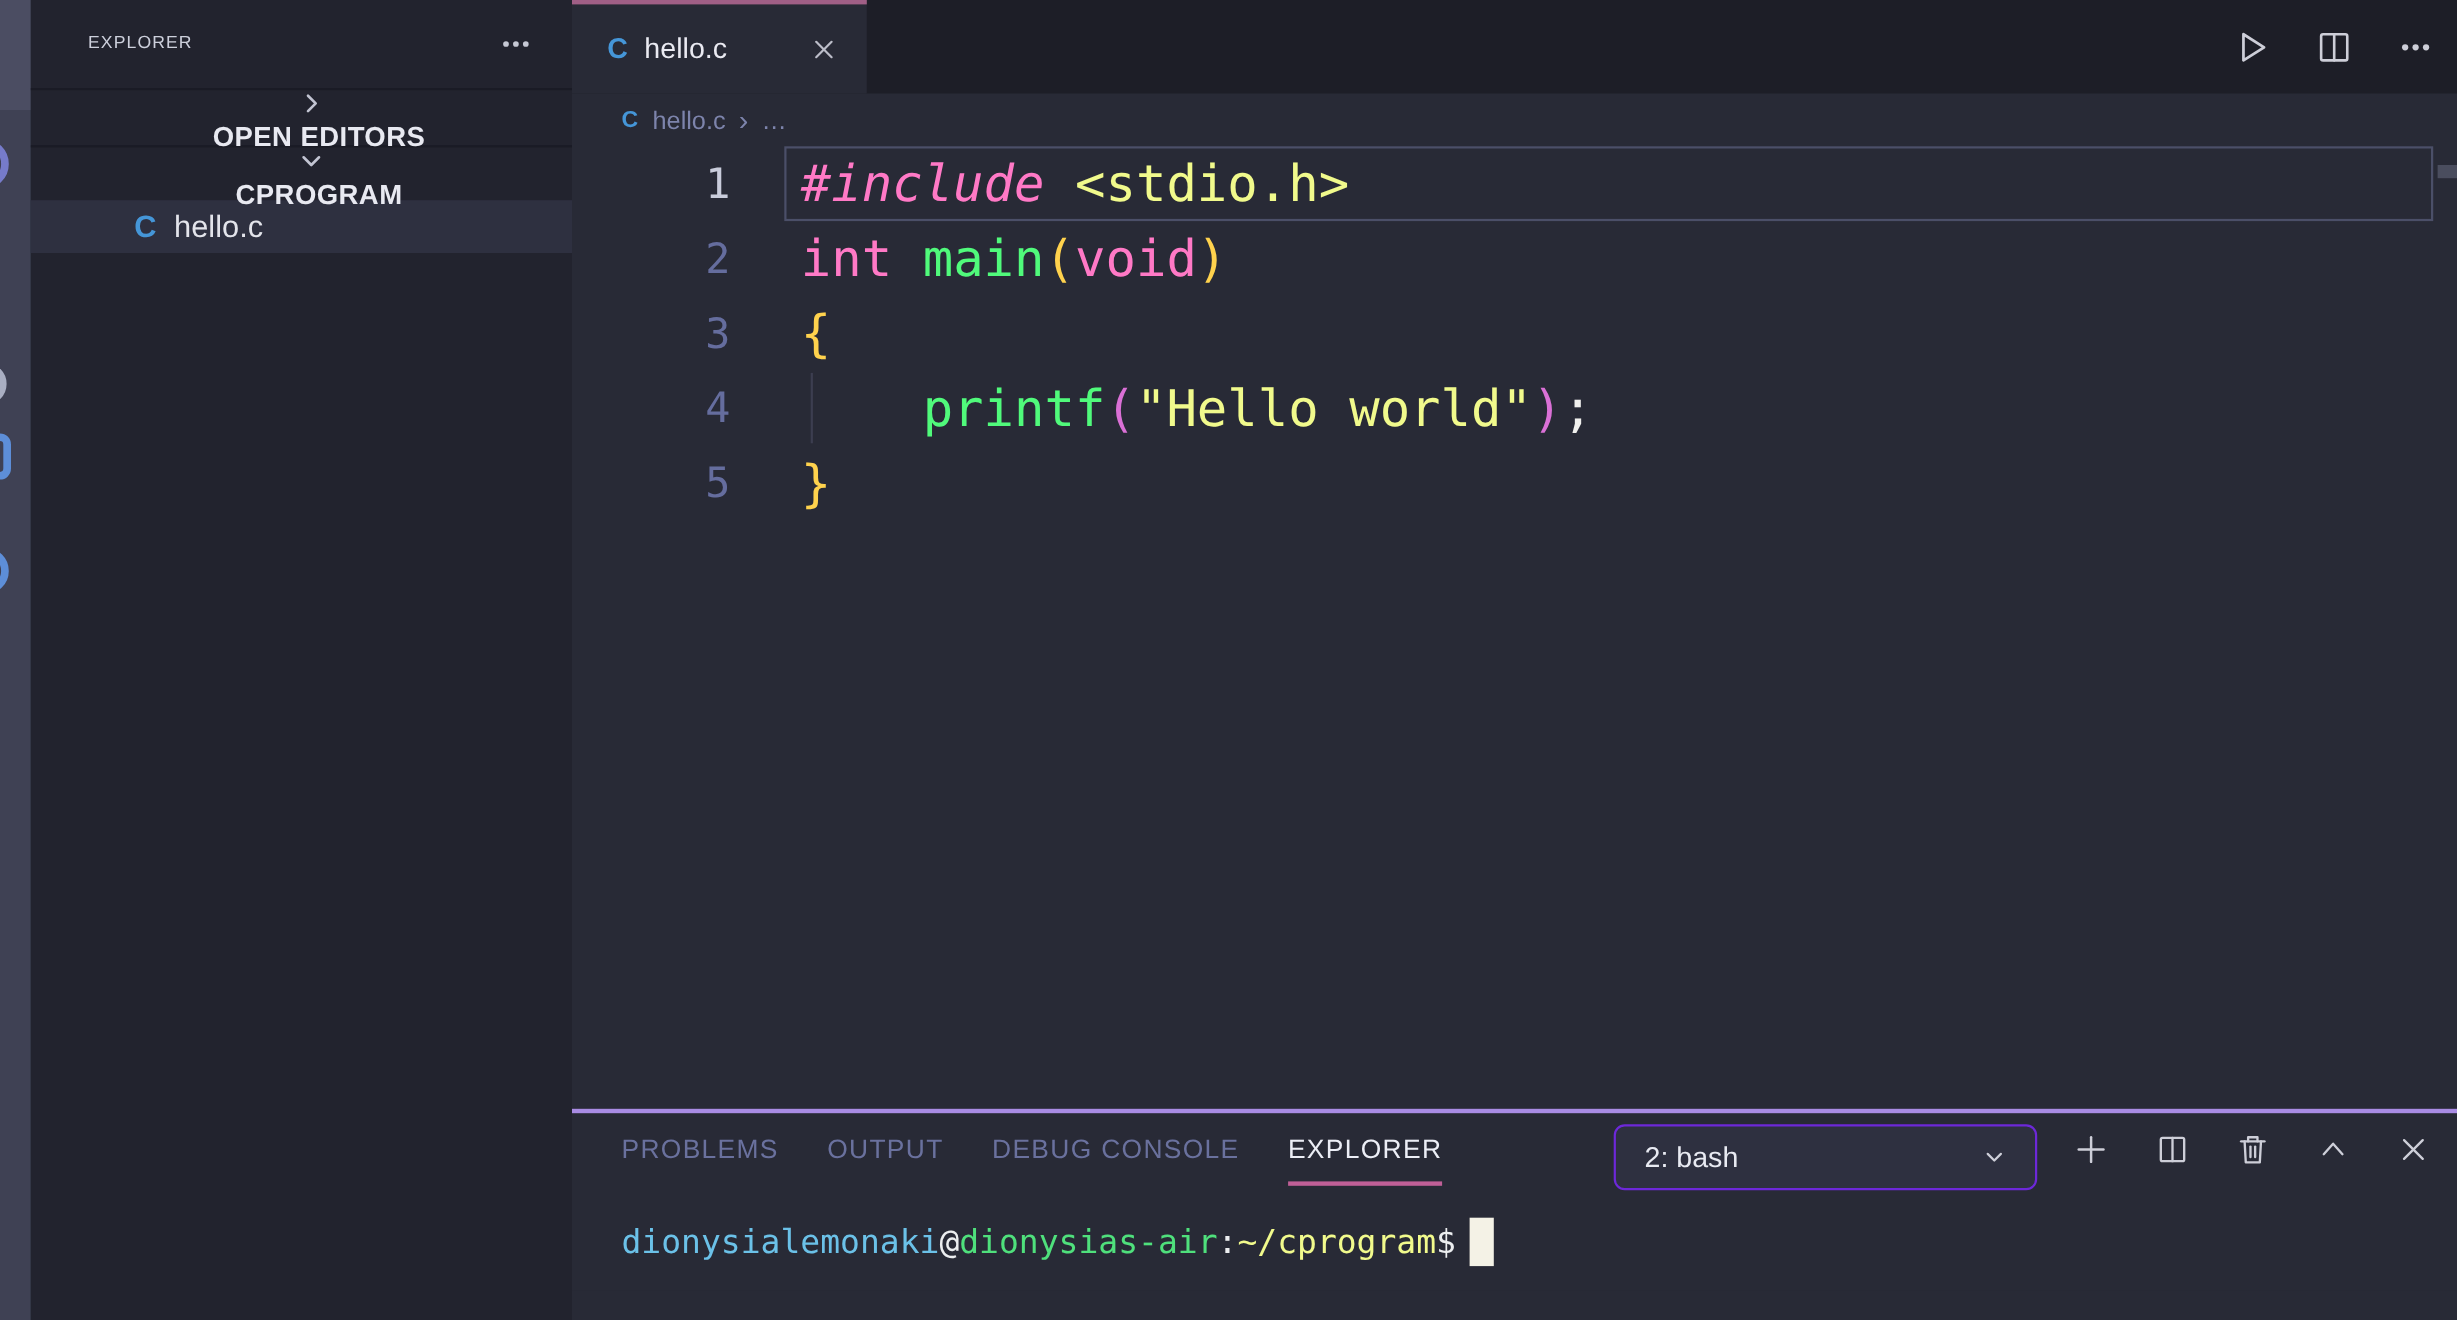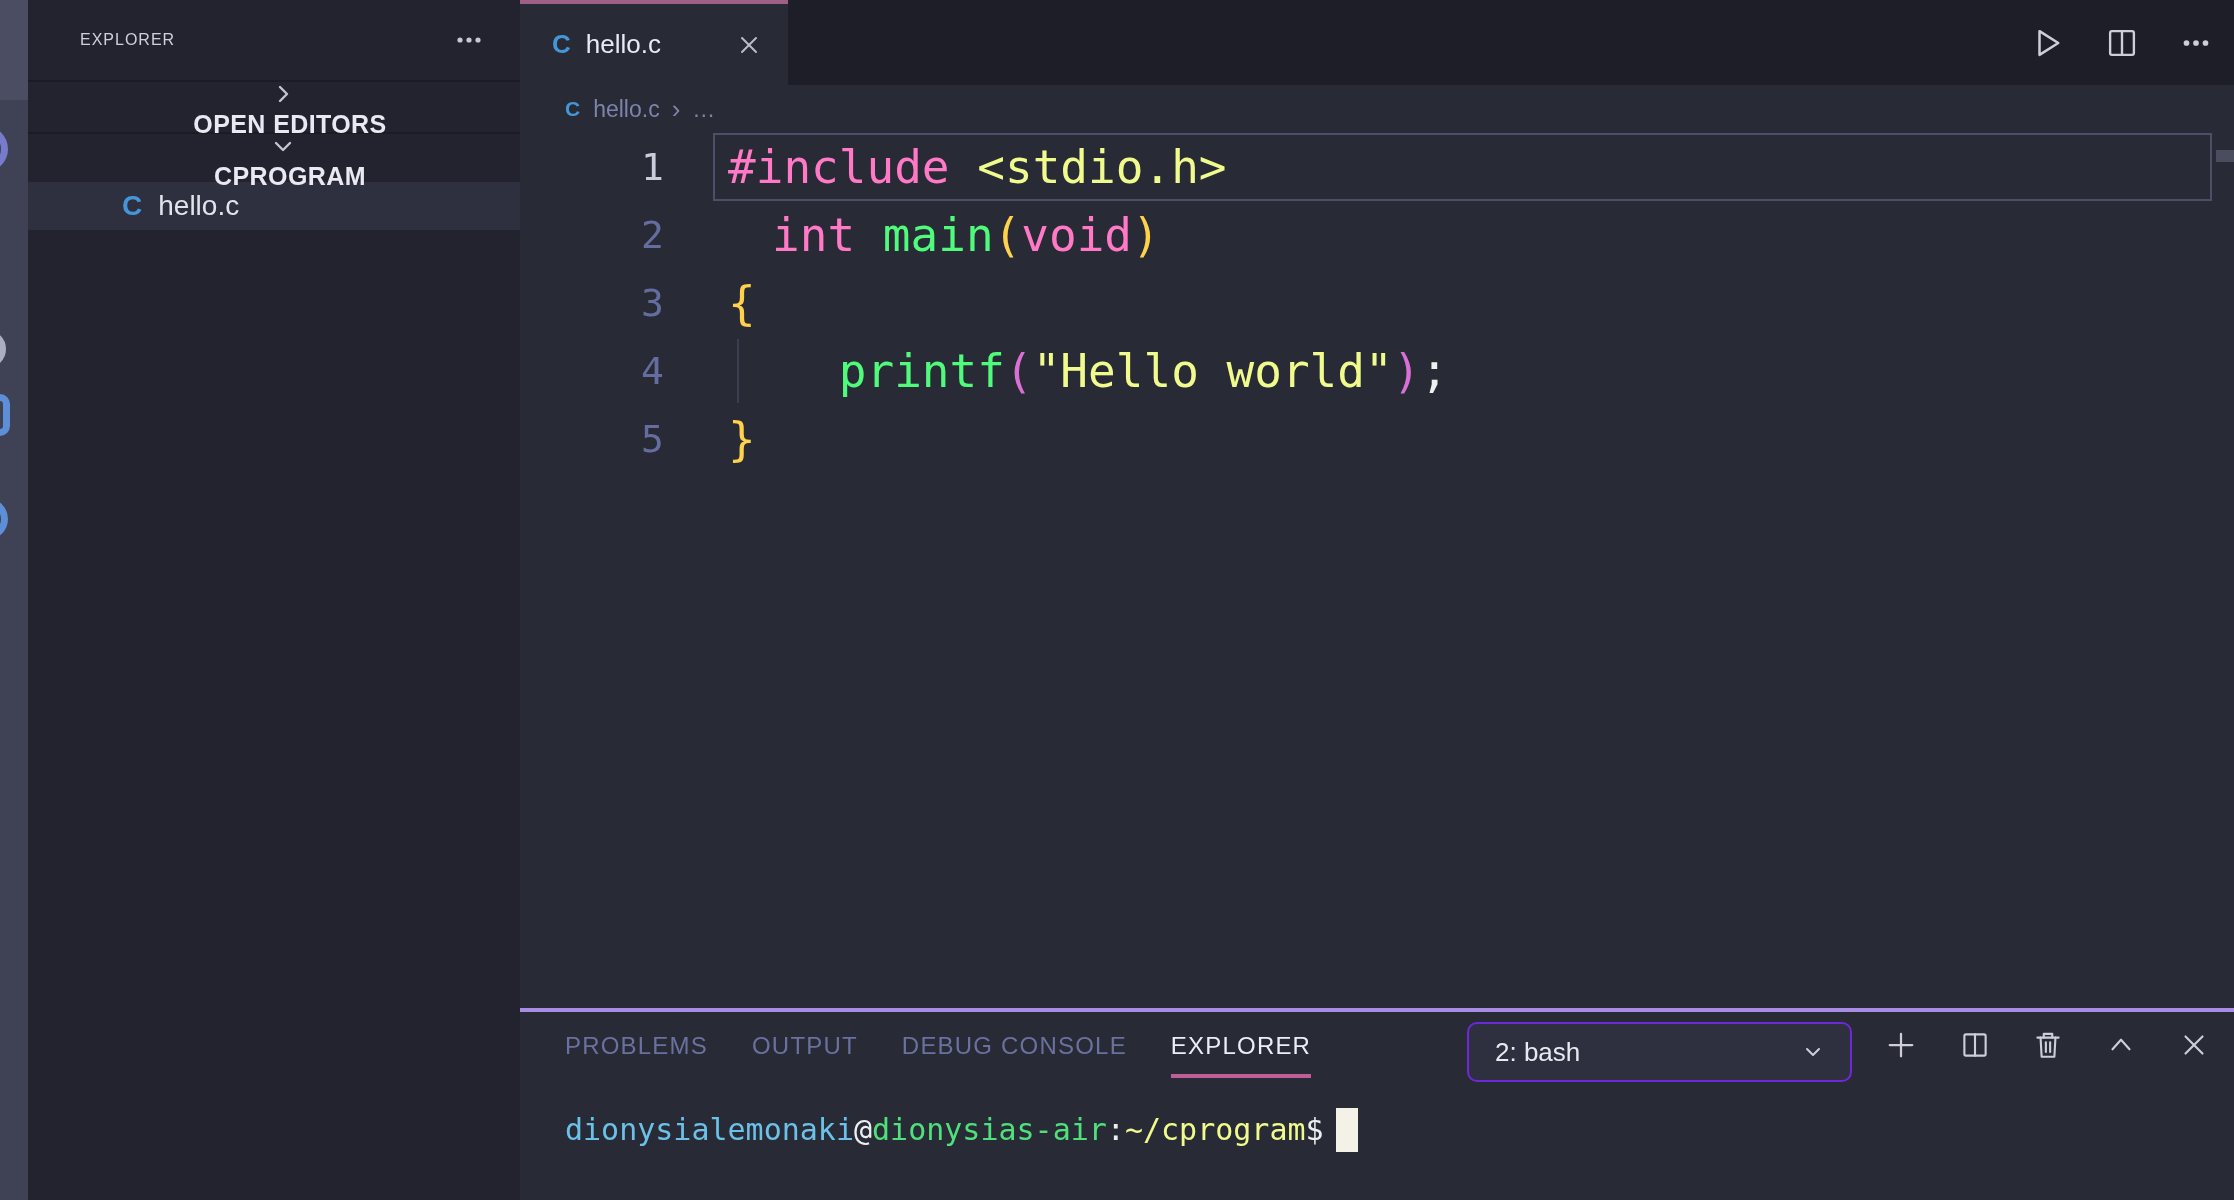--- a/index.html
+++ b/index.html
@@ -177,25 +177,25 @@
       <span class="bc-c-icon">C</span>
       <span class="bc-file">hello.c</span>
       <span class="bc-sep">›</span>
       <span class="bc-more">…</span>
     </div>
 
     <div class="code">
       <div id="code-lines">
           <div class="code-line current">
             <span class="gutter">1</span>
-            <div class="content"><span style="color: var(--syn-pink);">#include</span><span style="color: var(--syn-fg);"> </span><span style="color: var(--syn-yellow);">&lt;stdio.h&gt;</span></div>
+            <div class="content"><span style="color: var(--syn-pink); font-style: italic;">#include</span><span style="color: var(--syn-fg);"> </span><span style="color: var(--syn-yellow);">&lt;stdio.h&gt;</span></div>
           </div>
           <div class="code-line">
             <span class="gutter">2</span>
-            <div class="content"><span style="color: var(--syn-pink); margin-left: 44px;">int</span><span style="color: var(--syn-fg);"> </span><span style="color: var(--syn-green);">main</span><span style="color: var(--syn-gold);">(</span><span style="color: var(--syn-pink);">void</span><span style="color: var(--syn-gold);">)</span></div>
+            <div class="content"><span style="color: var(--syn-pink);">int</span><span style="color: var(--syn-fg);"> </span><span style="color: var(--syn-green);">main</span><span style="color: var(--syn-gold);">(</span><span style="color: var(--syn-pink);">void</span><span style="color: var(--syn-gold);">)</span></div>
           </div>
           <div class="code-line">
             <span class="gutter">3</span>
             <div class="content"><span style="color: var(--syn-gold);">{</span></div>
           </div>
           <div class="code-line">
             <span class="gutter">4</span>
             <div class="content"><span class="indent-guide"></span><span style="color: var(--syn-fg);">    </span><span style="color: var(--syn-green);">printf</span><span style="color: var(--syn-orchid);">(</span><span style="color: var(--syn-yellow);">"Hello world"</span><span style="color: var(--syn-orchid);">)</span><span style="color: var(--syn-fg);">;</span></div>
           </div>
           <div class="code-line">

